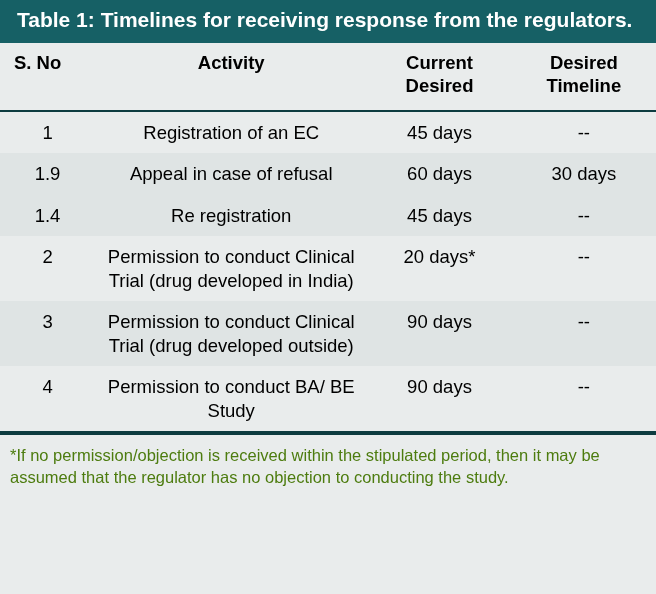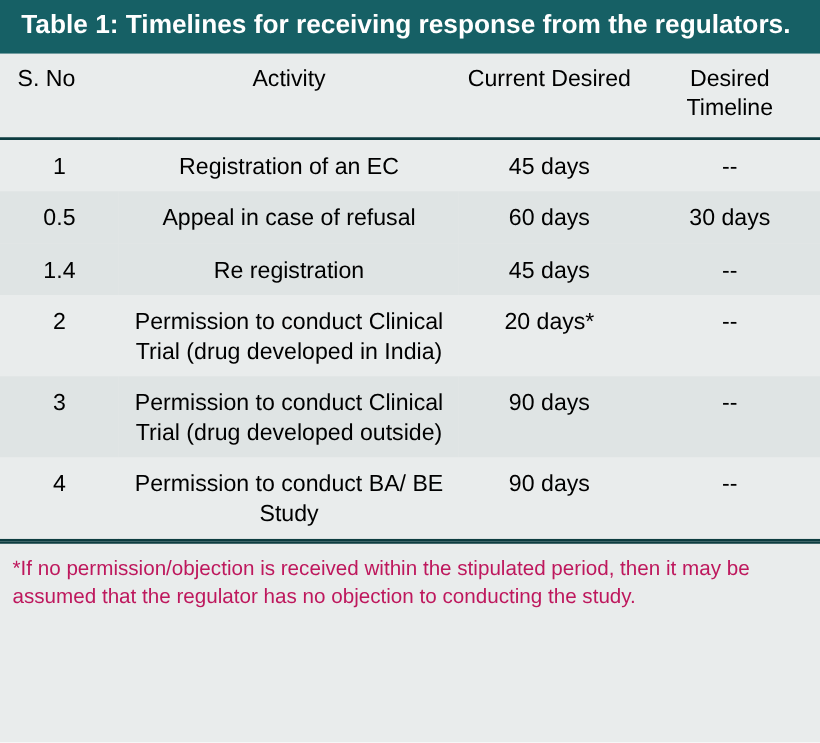--- a/index.html
+++ b/index.html
@@ -32,21 +32,21 @@
     border-collapse: collapse;
     table-layout: fixed;
   }
   col.c0 { width: 14.5%; }
   col.c1 { width: 41.5%; }
   col.c2 { width: 22%; }
   col.c3 { width: 22%; }
 
   thead th {
     font-size: 18.5px;
-    font-weight: normal;
+    font-weight: bold;
     color: #000000;
     background: #e9ecec;
     text-align: center;
     vertical-align: top;
     padding: 9px 4px 12px 4px;
     line-height: 1.24;
   }
   thead th.lead {
     text-align: left;
     padding-left: 14px;
@@ -64,21 +64,21 @@
     background: #e9ecec;
   }
   tbody tr.alt td {
     background: #dfe4e4;
   }
   .footnote-row {
     border-top: 2px solid #0d3c40;
     padding: 10px 12px 8px 10px;
     font-size: 16.5px;
     line-height: 1.3;
-    color: #be185d;
+    color: #4d7c0f;
     background: #e9ecec;
     box-sizing: border-box;
   }
   .tbl-body-wrap {
     border-bottom: 2px solid #0d3c40;
   }
 </style>
 </head>
 <body>
 
@@ -103,21 +103,21 @@
         </tr>
       </thead>
       <tbody>
         <tr>
           <td>1</td>
           <td>Registration of an EC</td>
           <td>45 days</td>
           <td>--</td>
         </tr>
         <tr class="alt">
-          <td>0.5</td>
+          <td>1.9</td>
           <td>Appeal in case of refusal</td>
           <td>60 days</td>
           <td>30 days</td>
         </tr>
         <tr class="alt">
           <td>1.4</td>
           <td>Re registration</td>
           <td>45 days</td>
           <td>--</td>
         </tr>

